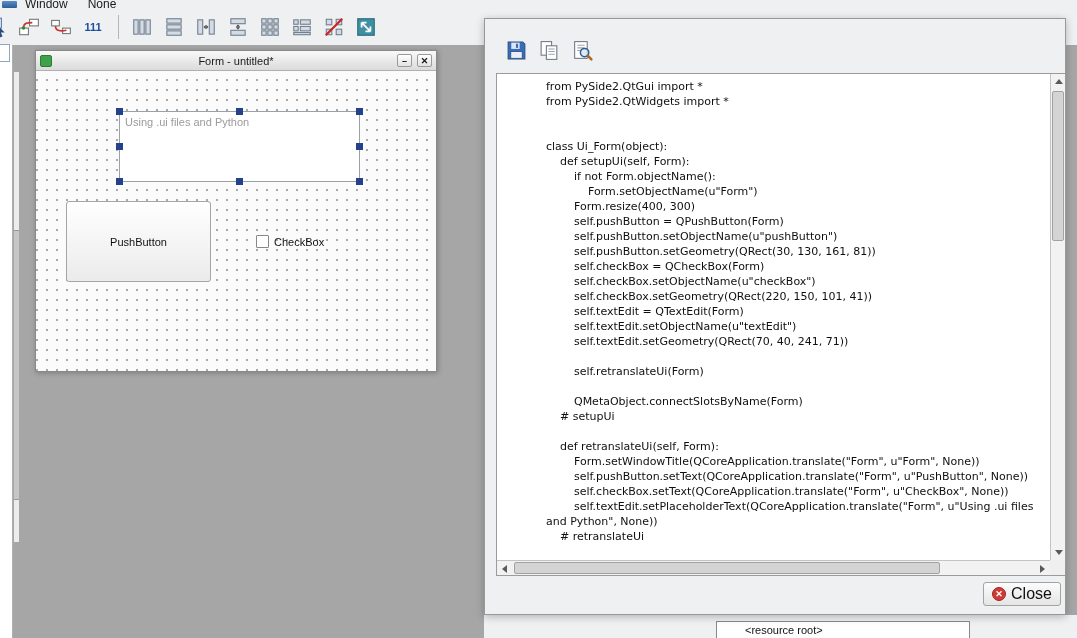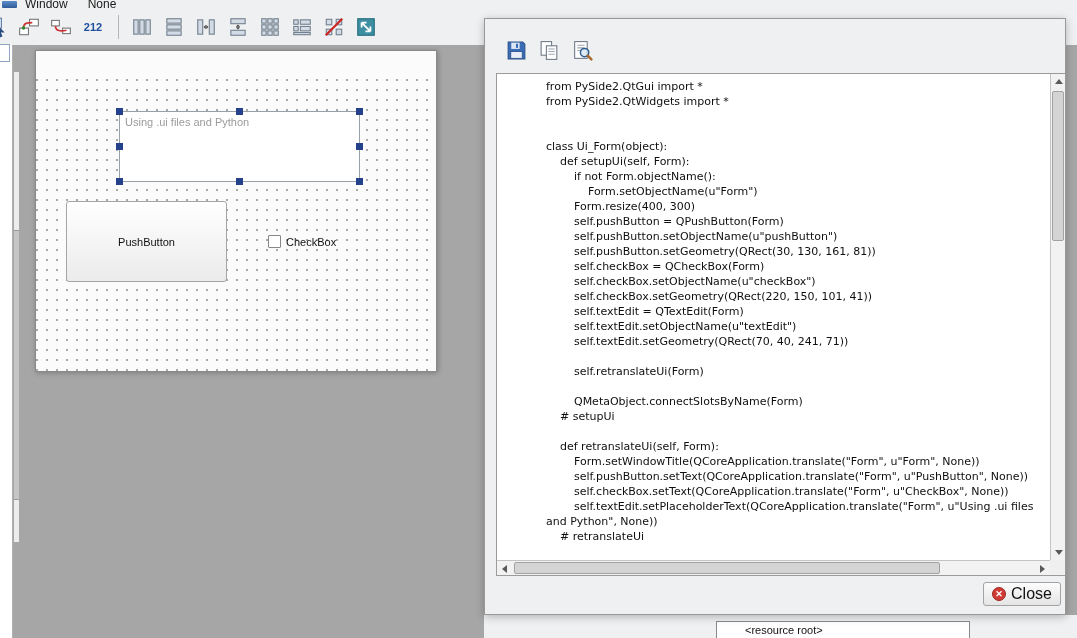--- a/index.html
+++ b/index.html
@@ -47,24 +47,24 @@
     background-image:radial-gradient(circle, #a8a8a8 1px, rgba(0,0,0,0) 1.25px);
     background-size:10px 10px; background-position:6px 4px; }
 
   .textedit { position:absolute; left:83px; top:40px; width:241px; height:71px; background:#fff; border:1px solid #98a0a8; }
   .placeholder { position:absolute; left:5px; top:4px; font-size:11px; color:#9b9b9b; }
   .handle { position:absolute; width:7px; height:7px; background:#24418c; }
   .h-nw{left:-4px;top:-4px} .h-n{left:calc(50% - 4px);top:-4px} .h-ne{right:-4px;top:-4px}
   .h-w{left:-4px;top:calc(50% - 4px)} .h-e{right:-4px;top:calc(50% - 4px)}
   .h-sw{left:-4px;bottom:-4px} .h-s{left:calc(50% - 4px);bottom:-4px} .h-se{right:-4px;bottom:-4px}
 
-  .pushbutton { position:absolute; left:30px; top:130px; width:161px; height:81px;
+  .pushbutton { position:absolute; left:30px; top:130px; width:145px; height:81px;
     background:linear-gradient(#ffffff,#ebebeb); border:1px solid #a5a5a5; border-radius:3px;
     display:flex; align-items:center; justify-content:center; font-size:11px; color:#111; }
-  .checkbox { position:absolute; left:232px; top:150px; width:101px; height:41px; display:flex; align-items:center; font-size:11px; color:#111; }
+  .checkbox { position:absolute; left:220px; top:150px; width:101px; height:41px; display:flex; align-items:center; font-size:11px; color:#111; }
   .checkbox-box { width:13px; height:13px; background:#fff; border:1px solid #878787; border-radius:1px; margin-right:5px; flex:0 0 auto; }
 
   
   .code-dialog { position:absolute; left:484px; top:18px; width:582px; height:597px; background:#eff0f1; border:1px solid #989898; box-shadow:0 2px 8px rgba(0,0,0,0.25); z-index:5; }
   .dlg-toolbar { position:absolute; left:17px; top:17px; display:flex; }
   .dbtn { width:28px; height:28px; margin-right:5px; display:flex; align-items:center; justify-content:center; background:transparent; border:none; padding:0; }
   .dbtn svg { width:23px; height:23px; }
 
   .code-frame { position:absolute; left:11px; top:54px; width:570px; height:503px; background:#fff; border:1px solid #9b9b9b; }
   .code-text { position:absolute; left:4px; top:5px; right:17px; bottom:17px; overflow:hidden;
@@ -121,21 +121,21 @@
       </svg>
     </button>
     <button class="tbtn">
       <svg viewBox="0 0 20 20">
         <rect x="1.5" y="4" width="7" height="5" fill="#fff" stroke="#777"></rect>
         <rect x="11.5" y="11" width="7" height="5" fill="#fff" stroke="#777"></rect>
         <path d="M5 9 C5 14, 10 14, 15 13" stroke="#c33" fill="none" stroke-width="1.5"></path>
       </svg>
     </button>
     <button class="tbtn">
-      <span class="tab-order-text">212</span>
+      <span class="tab-order-text">111</span>
     </button>
     <span class="tsep"></span>
     <button class="tbtn">
       <svg viewBox="0 0 20 20">
         <rect class="lay-shape" x="2.5" y="3.5" width="4" height="13"></rect>
           <rect class="lay-shape" x="8" y="3.5" width="4" height="13"></rect>
           <rect class="lay-shape" x="13.5" y="3.5" width="4" height="13"></rect>
       </svg>
     </button>
     <button class="tbtn">
@@ -203,20 +203,26 @@
   <div class="widget-filter"></div>
 
   <div class="mdi">
 
     <div class="left-dock"></div>
     <div class="left-scroll">
       <div class="left-scroll-thumb"></div>
     </div>
 
     <div class="form-window">
+      <div class="form-titlebar">
+        <span class="form-icon"></span>
+        <span class="form-title">Form - untitled*</span>
+        <button class="win-btn min"><span></span></button>
+        <button class="win-btn close"><span></span></button>
+      </div>
       <div class="form-canvas">
 
         <div class="textedit">
           <span class="placeholder">Using .ui files and Python</span>
           <span class="handle h-nw"></span>
           <span class="handle h-n"></span>
           <span class="handle h-ne"></span>
           <span class="handle h-w"></span>
           <span class="handle h-e"></span>
           <span class="handle h-sw"></span>

